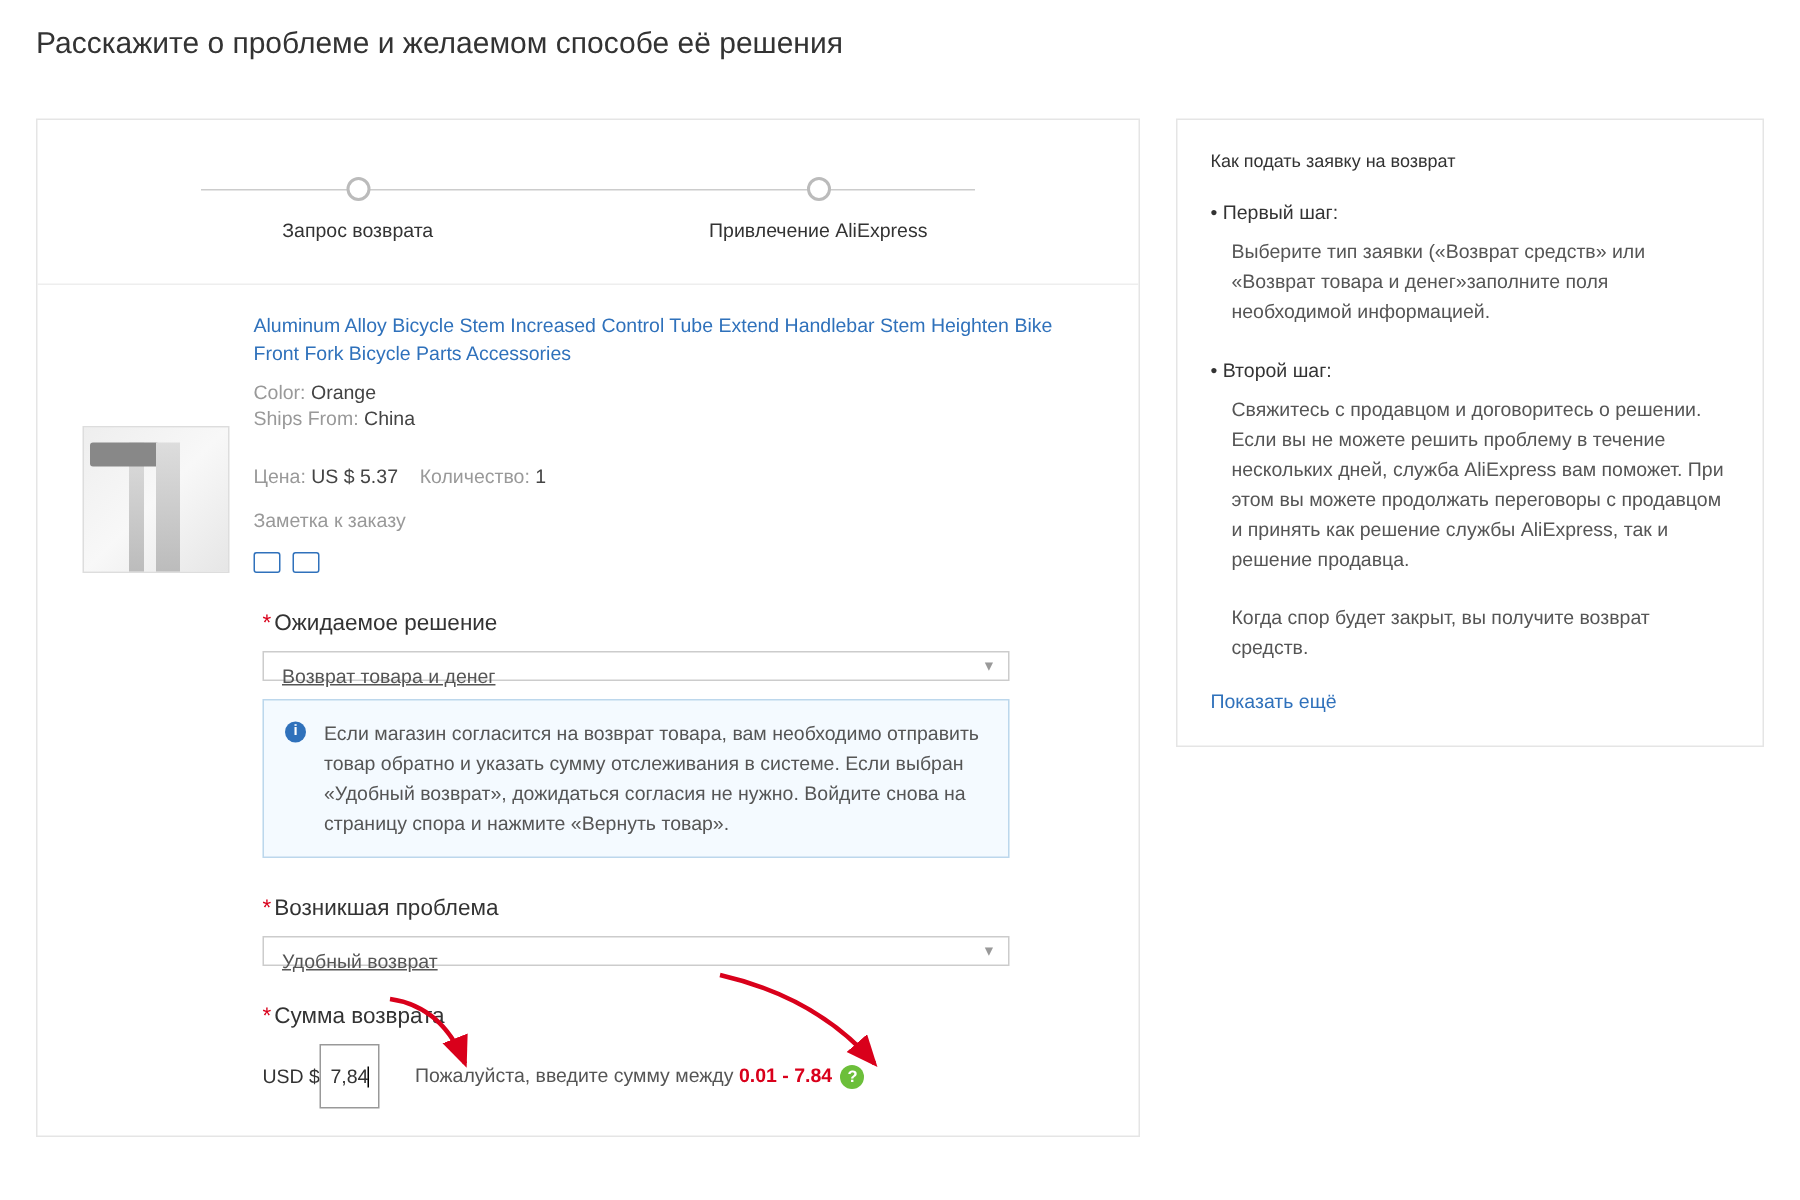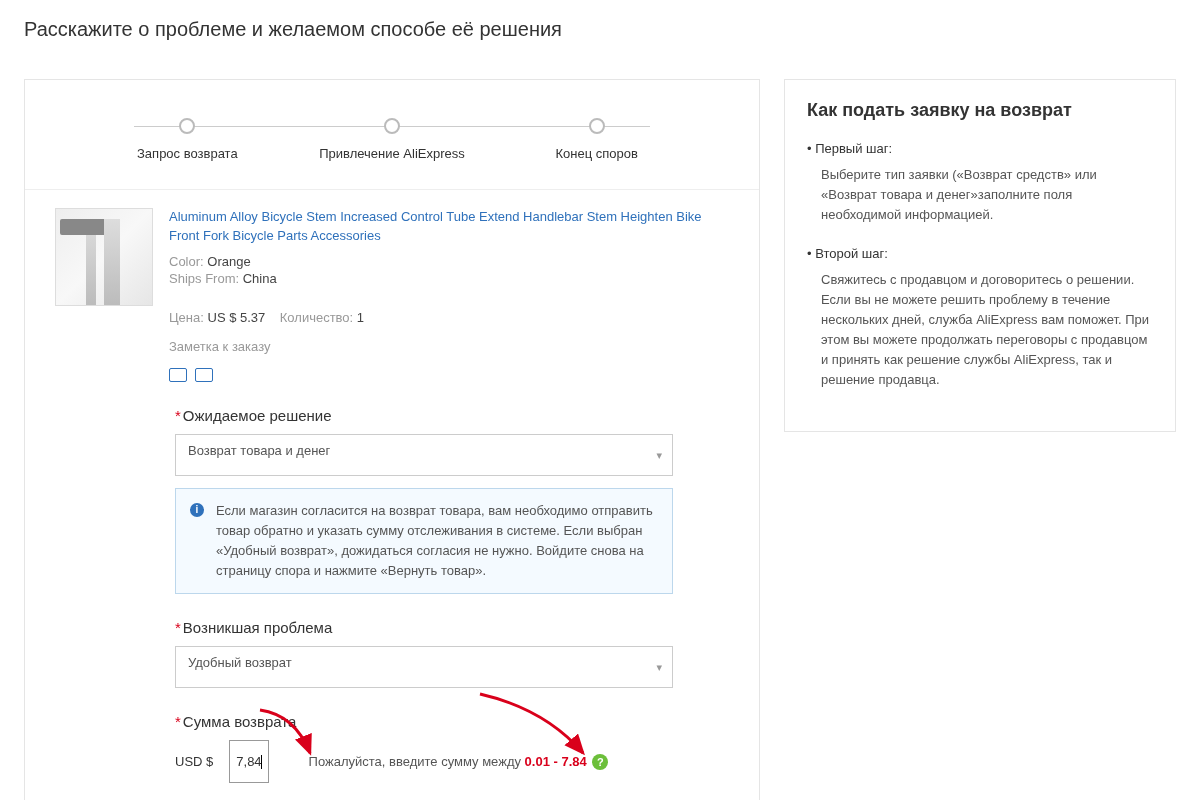--- a/index.html
+++ b/index.html
@@ -57,21 +57,21 @@
   .step-circle {
     width: 16px; height: 16px;
     border: 2px solid #bbb;
     border-radius: 50%;
     background: #fff;
     margin: 0 auto 12px auto;
   }
   .step-title { color: #333; font-size: 13px; margin-bottom: 6px; }
   .step-sub { color: #999; font-size: 12px; line-height: 1.4; max-width: 180px; margin: 0 auto; }
   .divider { border-top: 1px solid #eee; margin: 22px -30px 18px -30px; }
-  .product-row { display: flex; gap: 16px; align-items: flex-start; }
+  .product-row { display: flex; gap: 16px; align-items: flex-end; }
   .thumb {
     width: 98px; height: 98px;
     background: linear-gradient(135deg, #eee 0%, #f8f8f8 50%, #e6e6e6 100%);
     border: 1px solid #ddd;
     position: relative;
     overflow: hidden;
     flex-shrink: 0;
   }
   .thumb::before, .thumb::after {
     content: "";
@@ -94,27 +94,28 @@
   .mini-icon {
     width: 18px; height: 14px; border: 1.5px solid #2f71bb; border-radius: 2px; display: inline-block;
   }
   .form-block { margin-top: 25px; }
   .field-label { font-size: 15px; color: #333; margin-bottom: 10px; }
   .req { color: #d9001b; margin-right: 2px; }
   .select {
     position: relative;
     border: 1px solid #ccc;
     background: #fff;
-    height: 42px;
+    height: 20px;
     line-height: 32px;
     padding: 0 34px 0 12px;
     color: #555;
     width: 498px;
     font-size: 13px;
     user-select: none;
+    text-decoration: underline;
   }
   .select .chev {
     position: absolute; right: 10px; top: 50%; transform: translateY(-50%);
     color: #999; font-size: 11px;
   }
   .info-box {
     margin-top: 12px;
     border: 1px solid #bcd7ec;
     background: #f4faff;
     padding: 12px 14px 12px 40px;
@@ -123,40 +124,40 @@
     position: relative;
     line-height: 1.55;
     font-size: 13px;
   }
   .info-box .info-i {
     position: absolute; left: 14px; top: 14px;
     width: 14px; height: 14px; border-radius: 50%;
     background: #2f71bb; color: #fff; font-size: 10px;
     text-align: center; line-height: 14px; font-weight: bold;
   }
-  .amount-row { display: flex; align-items: center; gap: 16px; margin-top: 6px; position: relative; }
+  .amount-row { display: flex; align-items: center; gap: 0; margin-top: 6px; position: relative; }
   .currency { color: #333; }
   .cursor-bar { display:inline-block; width:1px; height:14px; background:#000; vertical-align:middle; margin-left:-1px; }
   .hint { color: #555; margin-left: 24px; }
   .range { color: #d9001b; font-weight: bold; }
   .help-q {
     display: inline-block; width: 16px; height: 16px; border-radius: 50%;
     background: #6cbf3a; color: #fff; font-size: 11px; text-align: center; line-height: 16px;
     margin-left: 2px; font-weight: bold;
   }
   .arrow {
     position: absolute;
     pointer-events: none;
   }
   .side-card {
     border: 1px solid #e5e5e5;
     padding: 20px 22px 22px 22px;
     background: #fff;
   }
-  .side-title { font-size: 18px; color: #333; margin-bottom: 18px; font-weight: 700; }
+  .side-title { font-size: 12px; color: #333; margin-bottom: 18px; font-weight: 400; }
   .side-step { margin-bottom: 18px; line-height: 1.55; color: #444; font-size: 13px; }
   .side-step-h { color: #333; margin-bottom: 6px; }
   .side-step-body { padding-left: 14px; color: #555; }
   .show-more { color: #2f71bb; cursor: pointer; }
   .left-inner { margin-left: 120px; }
 </style>
 </head>
 <body>
 
 <h1 class="page-title">Расскажите о проблеме и желаемом способе её решения</h1>
@@ -166,24 +167,20 @@
     <div class="card">
 
       <div class="steps">
         <div class="step">
           <div class="step-circle"></div>
           <div class="step-title">Запрос возврата</div>
         </div>
         <div class="step">
           <div class="step-circle"></div>
           <div class="step-title">Привлечение AliExpress</div>
-        </div>
-        <div class="step">
-          <div class="step-circle"></div>
-          <div class="step-title">Конец споров</div>
         </div>
       </div>
 
       <div class="divider"></div>
 
       <div class="product-row">
         <div class="thumb">
           <div class="thumb-label"></div>
         </div>
         <div class="product-info">
@@ -274,17 +271,19 @@
 
       <div class="side-step">
         <div class="side-step-h">• Первый шаг:</div>
         <div class="side-step-body">Выберите тип заявки («Возврат средств» или «Возврат товара и денег»заполните поля необходимой информацией.</div>
       </div>
       <div class="side-step">
         <div class="side-step-h">• Второй шаг:</div>
         <div class="side-step-body">Свяжитесь с продавцом и договоритесь о решении. Если вы не можете решить проблему в течение нескольких дней, служба AliExpress вам поможет. При этом вы можете продолжать переговоры с продавцом и принять как решение службы AliExpress, так и решение продавца.</div>
       </div>
       <div class="side-step">
-      </div>
-
+        <div class="side-step-body">Когда спор будет закрыт, вы получите возврат средств.</div>
+      </div>
+
+      <div class="show-more">Показать ещё</div>
     </div>
   </div>
 </div>
 
 </body></html>

